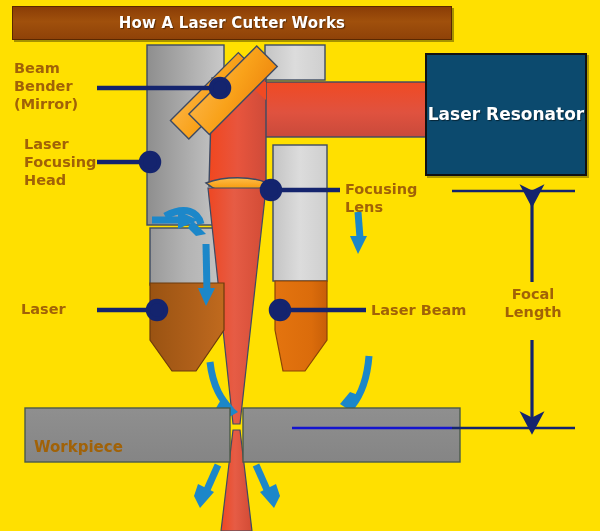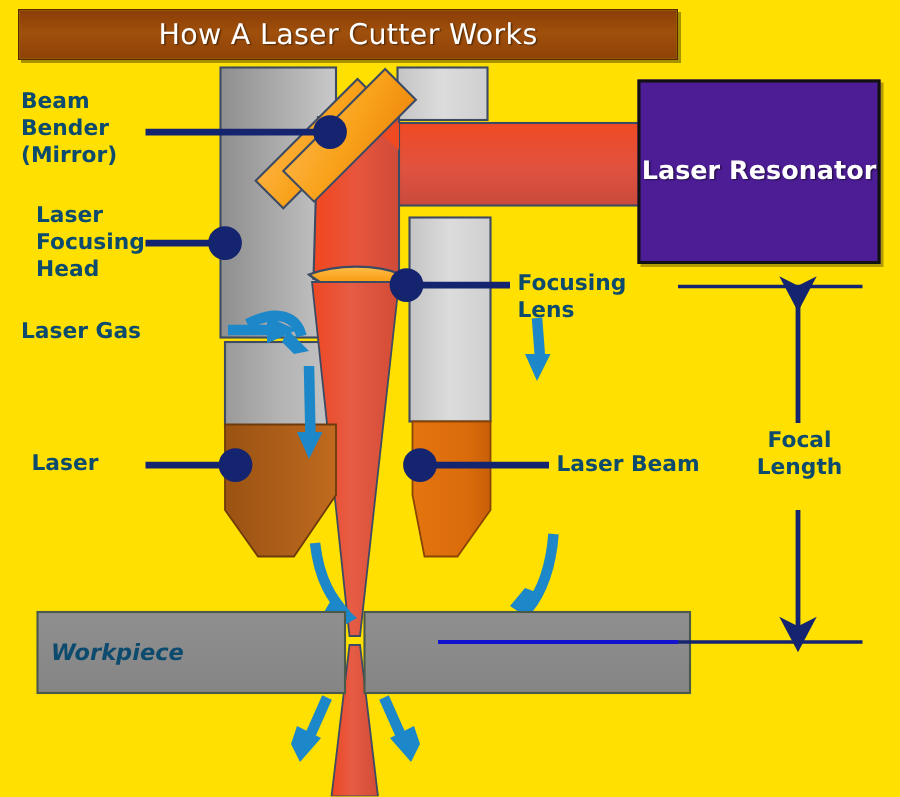--- a/index.html
+++ b/index.html
@@ -16,42 +16,42 @@
 
   
   #title-bar{
     position:absolute;left:12px;top:6px;width:438px;height:32px;
     background:linear-gradient(to bottom,#8a3d06 0%,#a0500c 45%,#8f4208 100%);
     border:1px solid #5a2800;
     box-shadow:2px 2px 0 rgba(0,0,0,.35);
     display:flex;align-items:center;justify-content:center;
   }
   #title-text{
-    color:#ffffff;font-size:19px;font-weight:normal;letter-spacing:.2px;
+    color:#ffffff;font-size:15px;font-weight:bold;letter-spacing:.2px;
     text-shadow:1px 1px 1px rgba(0,0,0,.45);
     white-space:nowrap;
   }
 
   
   #resonator{
     position:absolute;left:425px;top:53px;width:158px;height:119px;
-    background:#4c1d95;border:2px solid #111;
+    background:#0c4a6e;border:2px solid #111;
     box-shadow:2px 2px 0 rgba(0,0,0,.3);
     display:flex;align-items:center;justify-content:center;
     flex-direction:column;
   }
   #resonator span{
     color:#fff;font-size:17px;font-weight:bold;line-height:1.15;text-align:center;
     text-shadow:1px 1px 1px rgba(0,0,0,.5);
   }
 
   
   .lbl{
     position:absolute;
-    color:#0c4a6e;font-weight:bold;font-size:14.5px;line-height:1.23;
+    color:#a16207;font-weight:bold;font-size:14.5px;line-height:1.23;
     white-space:pre-line;
   }
   .lbl.r{text-align:left;}
   .lbl.c{text-align:center;}
   #lbl-workpiece{font-size:15px;}
 </style>
 </head>
 <body>
 
 <div id="stage">
@@ -238,27 +238,26 @@
   </div>
 
   <div class="lbl" id="lbl-beam-bender" style="left:14px;top:60px;">Beam
 Bender
 (Mirror)</div>
 
   <div class="lbl" id="lbl-focusing-head" style="left:24px;top:136px;">Laser
 Focusing
 Head</div>
 
-  <div class="lbl" id="lbl-laser-gas" style="left:14px;top:213px;">Laser Gas</div>
 
   <div class="lbl" id="lbl-nozzle" style="left:21px;top:301px;">Laser</div>
 
   <div class="lbl r" id="lbl-focusing-lens" style="left:345px;top:181px;">Focusing
 Lens</div>
 
   <div class="lbl c" id="lbl-focal-length" style="left:487px;top:286px;width:92px;">Focal
 Length</div>
 
   <div class="lbl r" id="lbl-laser-beam" style="left:371px;top:302px;">Laser Beam</div>
 
-  <div class="lbl" id="lbl-workpiece" style="left:34px;top:426px;font-style:italic;">Workpiece</div>
+  <div class="lbl" id="lbl-workpiece" style="left:34px;top:438px;">Workpiece</div>
 
 </div>
 
 </body></html>

